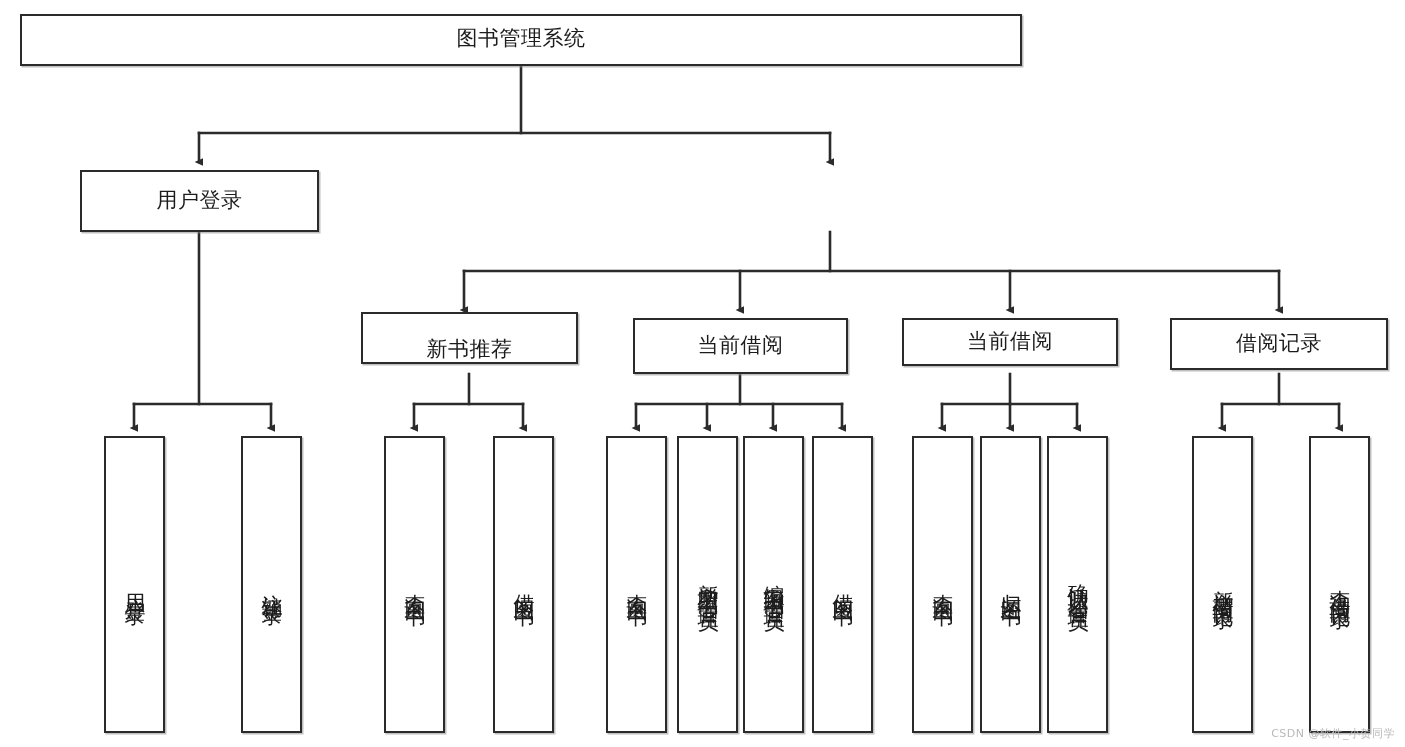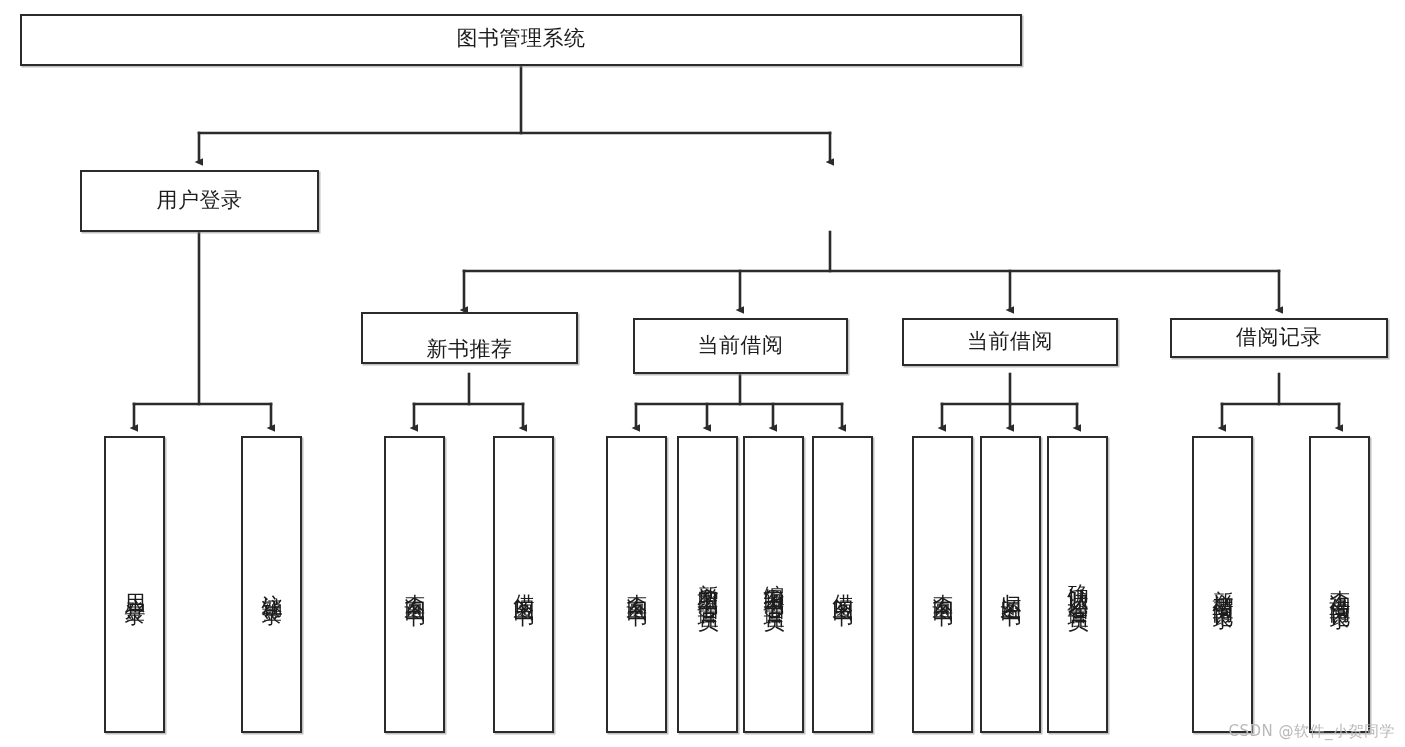--- a/index.html
+++ b/index.html
@@ -58,21 +58,21 @@
     left: 0;
     top: 0;
     width: 1405px;
     height: 747px;
     pointer-events: none;
   }
   .watermark {
     position: absolute;
     right: 10px;
     bottom: 6px;
-    font-size: 15px;
+    font-size: 11px;
     color: #b9b9b9;
     letter-spacing: 0.5px;
     white-space: nowrap;
     user-select: none;
   }
 </style>
 </head>
 <body>
 
 <div id="diagram-root">
@@ -141,21 +141,21 @@
   </div>
 
   <div class="node-box" style="left:633px; top:318px; width:215px; height:56px;">
     <span class="node-label">当前借阅</span>
   </div>
 
   <div class="node-box" style="left:902px; top:318px; width:216px; height:48px;">
     <span class="node-label">当前借阅</span>
   </div>
 
-  <div class="node-box" style="left:1170px; top:318px; width:218px; height:40px;font-family:Liberation Serif, serif;">
+  <div class="node-box" style="left:1170px; top:318px; width:218px; height:52px;font-family:Liberation Serif, serif;">
     <span class="node-label">借阅记录</span>
   </div>
 
   <div class="node-box vertical" style="left:104px; top:436px; width:61px; height:297px;">
     <span class="node-label">用户登录</span>
   </div>
 
   <div class="node-box vertical" style="left:241px; top:436px; width:61px; height:297px;">
     <span class="node-label">注销登录</span>
   </div>

